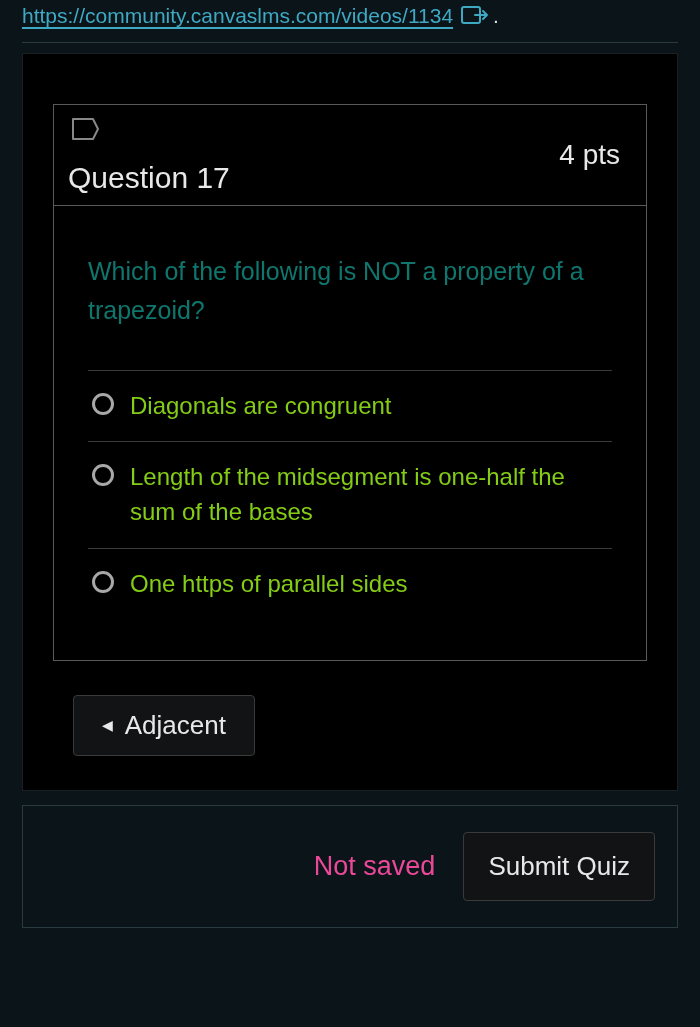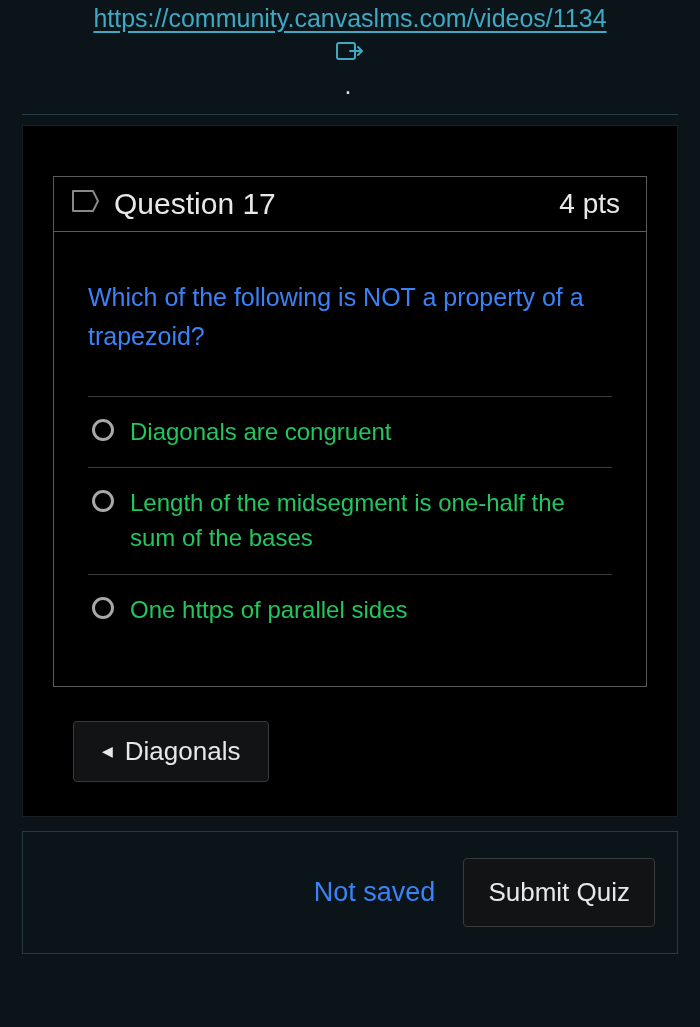--- a/index.html
+++ b/index.html
@@ -13,25 +13,24 @@
     background: #0a1419;
     color: #e0e0e0;
     font-family: "Helvetica Neue", Helvetica, Arial, sans-serif;
     overflow: hidden;
   }
   .page {
     padding: 0 22px;
   }
   .link-row {
     padding: 4px 0 14px 0;
-    font-size: 25px;
+    font-size: 21px;
     display: flex;
     align-items: center;
     gap: 8px;
-    flex-direction: column;
   }
   .link-row a {
     color: #3fa9c4;
     text-decoration: underline;
     text-underline-offset: 4px;
   }
   .link-row .ext-icon {
     display: inline-flex;
     align-items: center;
   }
@@ -58,40 +57,41 @@
     display: flex;
     justify-content: space-between;
     align-items: center;
     padding: 10px 26px 10px 14px;
     border-bottom: 1px solid #5a5a5a;
   }
   .question-header-left {
     display: flex;
     align-items: flex-start;
     gap: 12px;
+    flex-direction: column;
   }
   .flag-icon {
     display: inline-flex;
   }
   .question-title {
     font-size: 30px;
     font-weight: 400;
     color: #e8e8e8;
   }
   .question-points {
     font-size: 28px;
     color: #e8e8e8;
   }
   .question-body {
     padding: 46px 34px 40px 34px;
   }
   .question-text {
     font-size: 25px;
     line-height: 1.55;
-    color: #3b82f6;
+    color: #0f766e;
     margin-bottom: 40px;
   }
   .options {
     list-style: none;
   }
   .option {
     display: flex;
     align-items: flex-start;
     gap: 16px;
     padding: 18px 4px 18px 4px;
@@ -106,21 +106,21 @@
     height: 22px;
     border-radius: 50%;
     border: 3px solid #a8a8a8;
     flex: 0 0 22px;
     margin-top: 4px;
     background: transparent;
   }
   .option-label {
     font-size: 24px;
     line-height: 1.45;
-    color: #22c55e;
+    color: #84cc16;
   }
   .nav-row {
     display: flex;
     justify-content: space-between;
     margin-top: 34px;
     padding: 0 20px;
   }
   .nav-btn {
     background: #111314;
     border: 1px solid #3a3a3a;
@@ -142,21 +142,21 @@
     margin-top: 14px;
     padding: 26px 22px 26px 22px;
     display: flex;
     justify-content: flex-end;
     align-items: center;
     gap: 28px;
     background: #0a1419;
   }
   .not-saved {
     font-size: 27px;
-    color: #3b82f6;
+    color: #ec4899;
   }
   .submit-btn {
     background: #111314;
     border: 1px solid #3a3a3a;
     color: #e8e8e8;
     font-size: 26px;
     padding: 18px 24px;
     border-radius: 4px;
     cursor: pointer;
     font-family: inherit;
@@ -211,21 +211,21 @@
             <span class="radio"></span>
             <span class="option-label">One https of parallel sides</span>
           </li>
         </ul>
       </div>
     </div>
 
     <div class="nav-row">
       <button class="nav-btn">
         <span class="tri">◀</span>
-        <span>Diagonals</span>
+        <span>Adjacent</span>
       </button>
     </div>
   </div>
 
   <div class="submit-bar">
     <span class="not-saved">Not saved</span>
     <button class="submit-btn">Submit Quiz</button>
   </div>
 
 </div>

